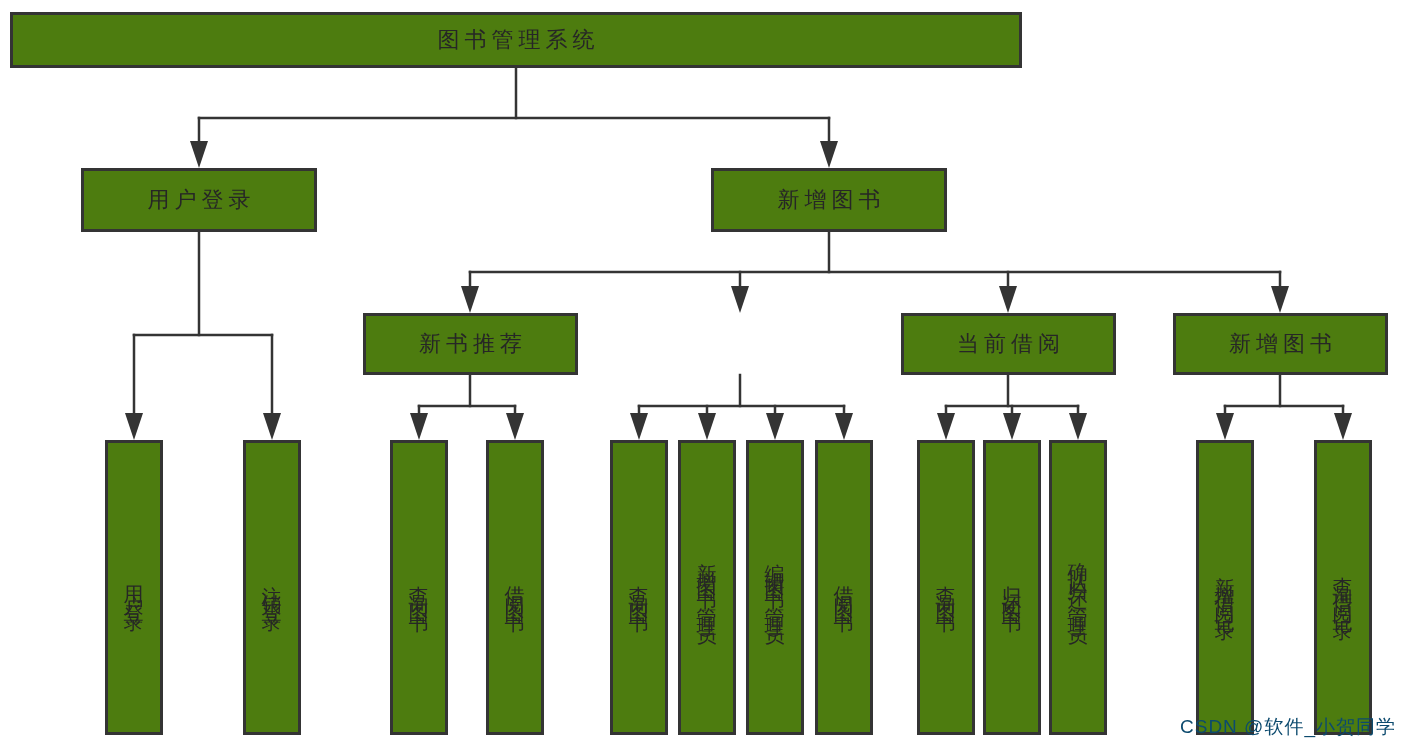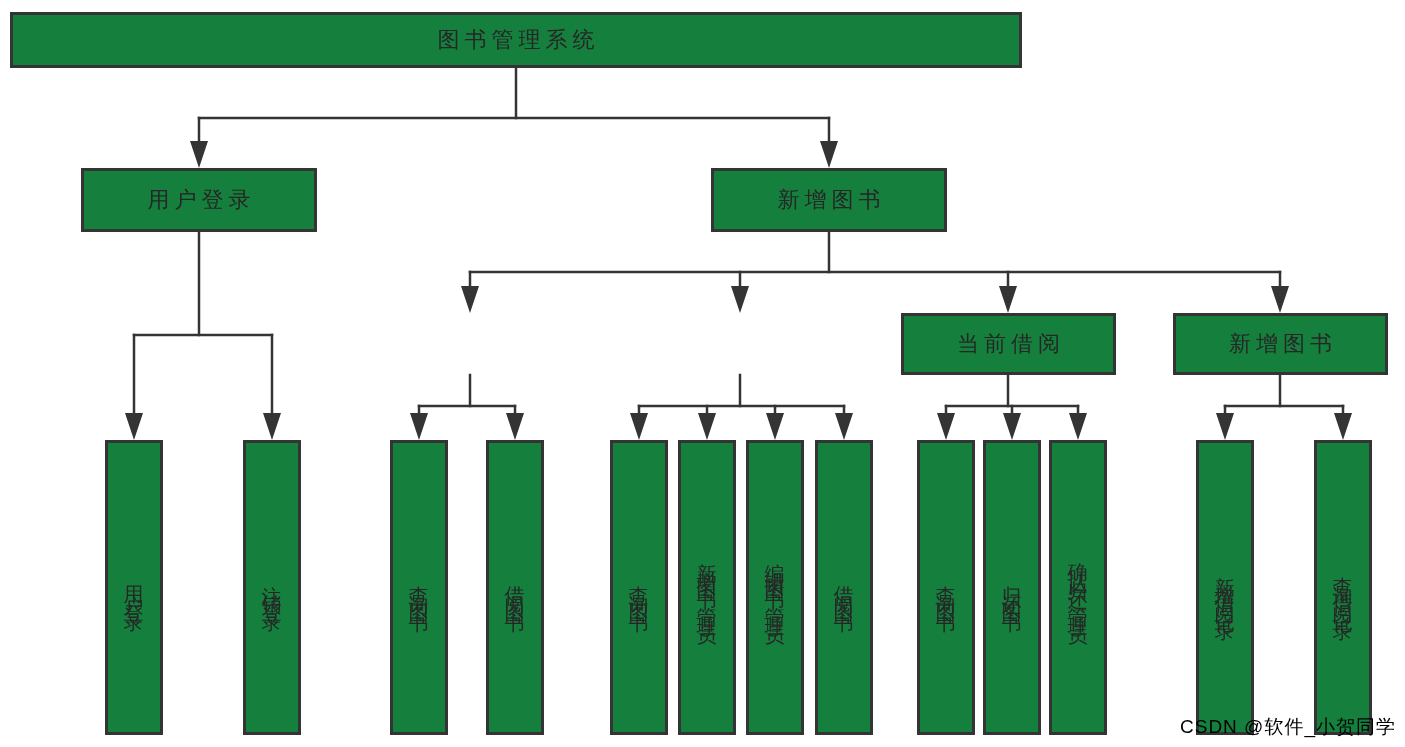--- a/index.html
+++ b/index.html
@@ -19,21 +19,21 @@
     position: absolute;
     left: 0;
     top: 0;
     width: 1405px;
     height: 747px;
   }
   .box {
     position: absolute;
     box-sizing: border-box;
     border: 3px solid #343434;
-    background: #15803d;
+    background: #4d7c0f;
     color: #262626;
     display: flex;
     align-items: center;
     justify-content: center;
     text-align: center;
   }
   .h-box {
     font-size: 22px;
     letter-spacing: 5px;
     padding-left: 5px; 
@@ -50,21 +50,21 @@
   .root-box    { left: 10px;   top: 12px;  width: 1012px; height: 56px; }
   .lvl2-box    { top: 168px; height: 64px; width: 236px; }
   .lvl3-box    { top: 313px; height: 62px; width: 215px; }
   .leaf-box    { top: 440px; height: 295px; width: 58px; }
   .watermark {
     position: absolute;
     left: 1180px;
     top: 714px;
     font-size: 19px;
     letter-spacing: 1px;
-    color: #000000;
+    color: #0c4a6e;
     white-space: nowrap;
     z-index: 5;
   }
 </style>
 </head>
 <body>
 
 <div class="stage">
 
   <svg class="connector-layer" width="1405" height="747" viewBox="0 0 1405 747" stroke="#343434" stroke-width="2.5" stroke-linecap="square" fill="#343434">
@@ -127,20 +127,21 @@
     <polygon points="1216,413 1234,413 1225,440" stroke="none"></polygon>
     <line x1="1343" y1="406" x2="1343" y2="418"></line>
     <polygon points="1334,413 1352,413 1343,440" stroke="none"></polygon>
   </svg>
 
   <div class="box h-box root-box">图书管理系统</div>
 
   <div class="box h-box lvl2-box" style="left:81px;">用户登录</div>
   <div class="box h-box lvl2-box" style="left:711px;">新增图书</div>
 
+  <div class="box h-box lvl3-box" style="left:363px;">新书推荐</div>
   <div class="box h-box lvl3-box" style="left:901px;">当前借阅</div>
   <div class="box h-box lvl3-box" style="left:1173px;">新增图书</div>
 
   <div class="box v-box leaf-box" style="left:105px;">用户登录</div>
   <div class="box v-box leaf-box" style="left:243px;">注销登录</div>
 
   <div class="box v-box leaf-box" style="left:390px;">查询图书</div>
   <div class="box v-box leaf-box" style="left:486px;">借阅图书</div>
 
   <div class="box v-box leaf-box" style="left:610px;">查询图书</div>

